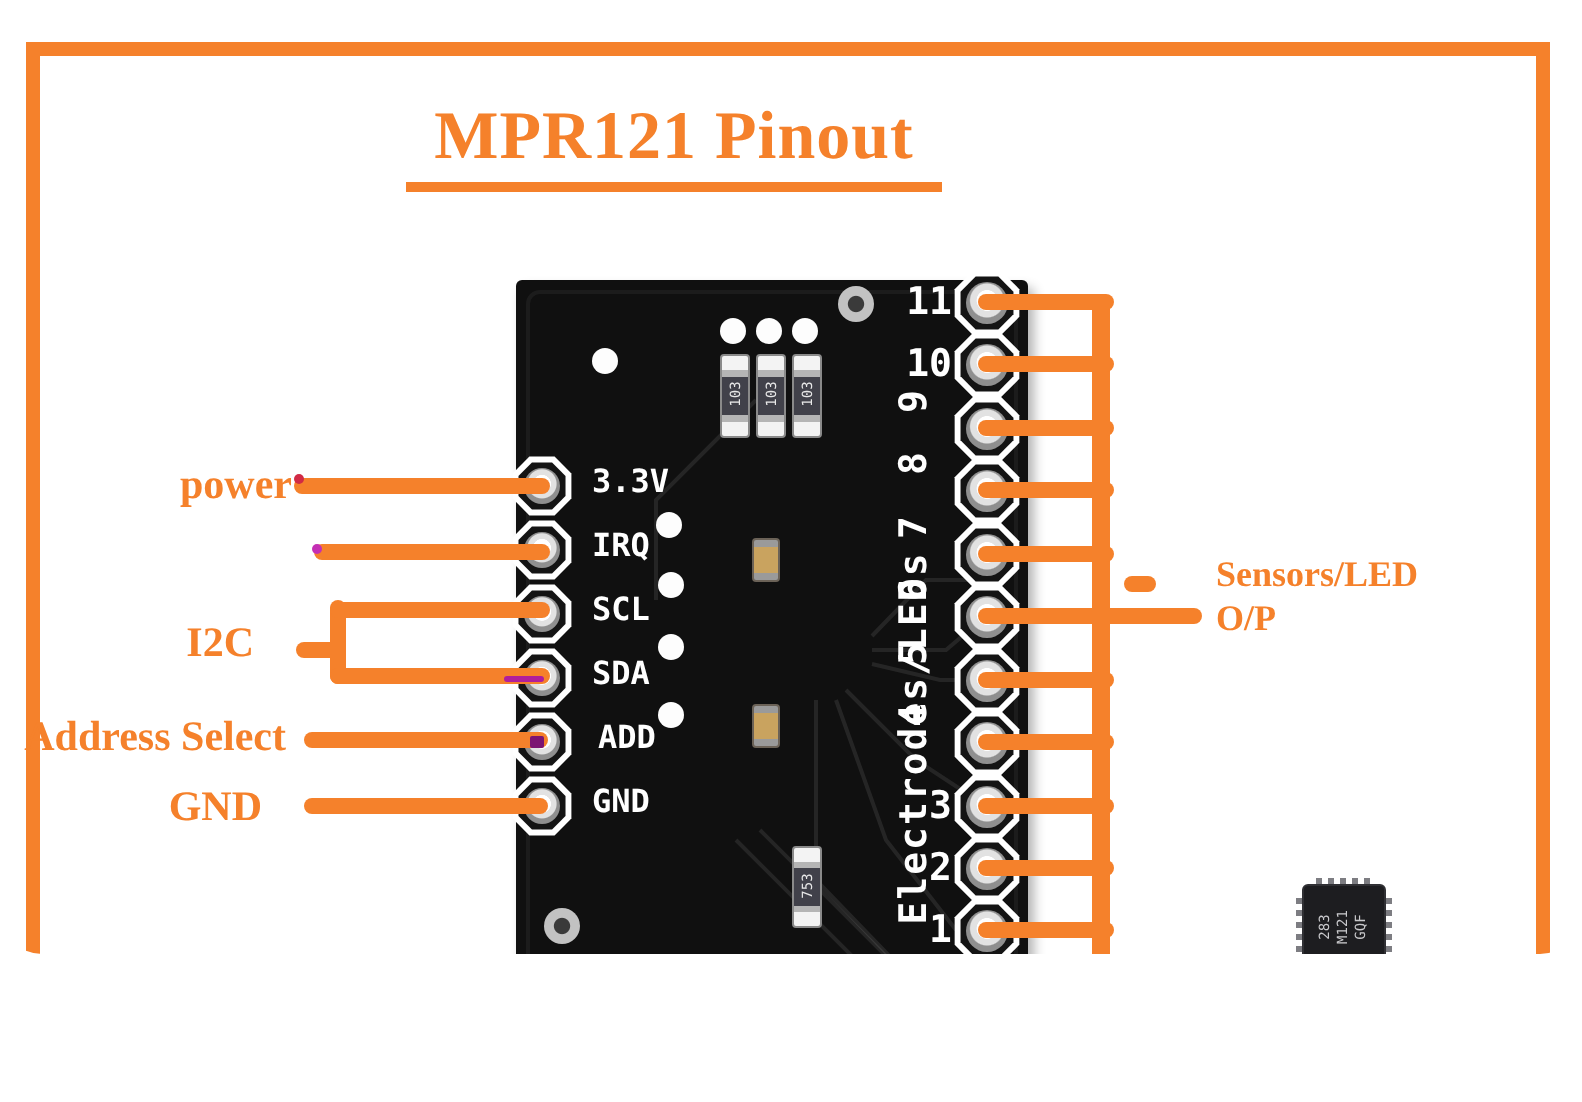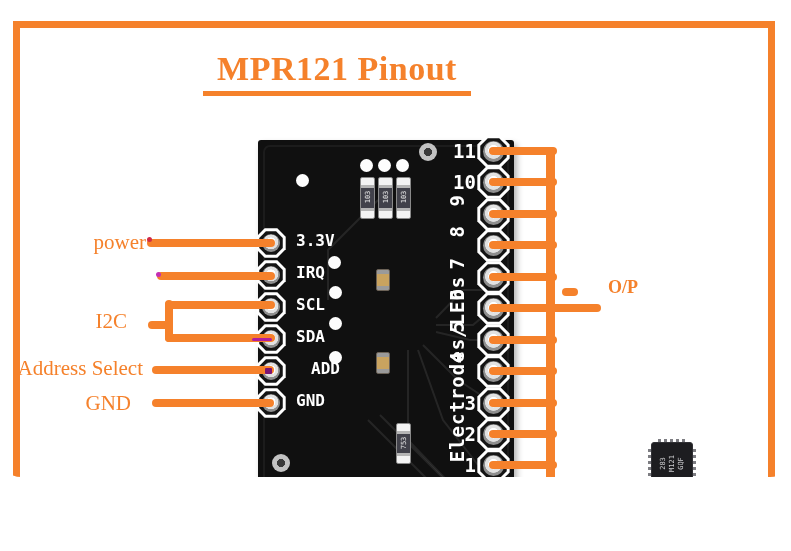--- a/index.html
+++ b/index.html
@@ -8,21 +8,21 @@
     --silk:#ffffff;
   }
   html,body{margin:0;padding:0;background:#fff;}
   #stage{position:relative;width:791px;height:477px;background:#fff;overflow:hidden;
          font-family:"Liberation Serif", serif;border-radius:21px;}
   .frame{position:absolute;left:13px;top:21px;width:748px;height:513px;border:7px solid var(--orange);}
   .title{position:absolute;left:203px;top:50px;width:268px;text-align:center;
          font-size:34px;font-weight:bold;color:var(--orange);
          border-bottom:5px solid var(--orange);padding-bottom:3px;letter-spacing:.5px;}
   
-  .llabel{position:absolute;font-weight:normal;font-size:21px;color:var(--orange);white-space:nowrap;}
+  .llabel{position:absolute;font-weight:bold;font-size:21px;color:var(--orange);white-space:nowrap;}
   .rlabel{position:absolute;left:608px;top:276px;font-weight:bold;font-size:18px;line-height:22px;
           color:var(--orange);white-space:nowrap;}
   
   .oline{position:absolute;height:8px;background:var(--orange);border-radius:4px;}
   .ovline{position:absolute;width:8px;background:var(--orange);border-radius:4px;}
   
   .board{position:absolute;left:258px;top:140px;width:256px;height:373px;background:var(--board);
          border-radius:3px;box-shadow:3px 4px 6px rgba(0,0,0,.3);}
   .traces{position:absolute;left:0;top:0;}
   
@@ -149,21 +149,21 @@
       <div class="oct"></div>
     </div>
   <div class="pad" style="left:256px;top:388px;width:30px;height:30px">
       <div class="oct"></div>
     </div>
 
   <div class="silk pinL" style="left:296px;top:231px">3.3V</div>
   <div class="silk pinL" style="left:296px;top:263px">IRQ</div>
   <div class="silk pinL" style="left:296px;top:295px">SCL</div>
   <div class="silk pinL" style="left:296px;top:327px">SDA</div>
-  <div class="silk pinL" style="left:311px;top:359px">ADD</div>
+  <div class="silk pinL" style="left:299px;top:359px">ADD</div>
   <div class="silk pinL" style="left:296px;top:391px">GND</div>
 
   <div class="pad" style="left:477px;top:135px;width:33px;height:33px">
       <div class="oct"></div>
     </div>
   <div class="pad" style="left:477px;top:166px;width:33px;height:33px">
       <div class="oct"></div>
     </div>
   <div class="pad" style="left:477px;top:198px;width:33px;height:33px">
       <div class="oct"></div>
@@ -237,16 +237,17 @@
   <div class="dot" style="left:156px;top:272px;width:5px;height:5px;background:#c42fb4"></div>
   <div class="dot" style="left:252px;top:338px;width:20px;height:3px;border-radius:2px;background:#b01e9b"></div>
   <div class="dot" style="left:265px;top:368px;width:7px;height:6px;border-radius:1px;background:#7c1472"></div>
 
   <div class="llabel" style="right:645px;top:230px">power</div>
   <div class="llabel" style="right:664px;top:309px">I2C</div>
   <div class="llabel" style="right:648px;top:356px">Address Select</div>
   <div class="llabel" style="right:660px;top:391px">GND</div>
 
   <div class="rlabel">
+    <div>Sensors/LED</div>
     <div>O/P</div>
   </div>
 
 </div>
 
 </body></html>

